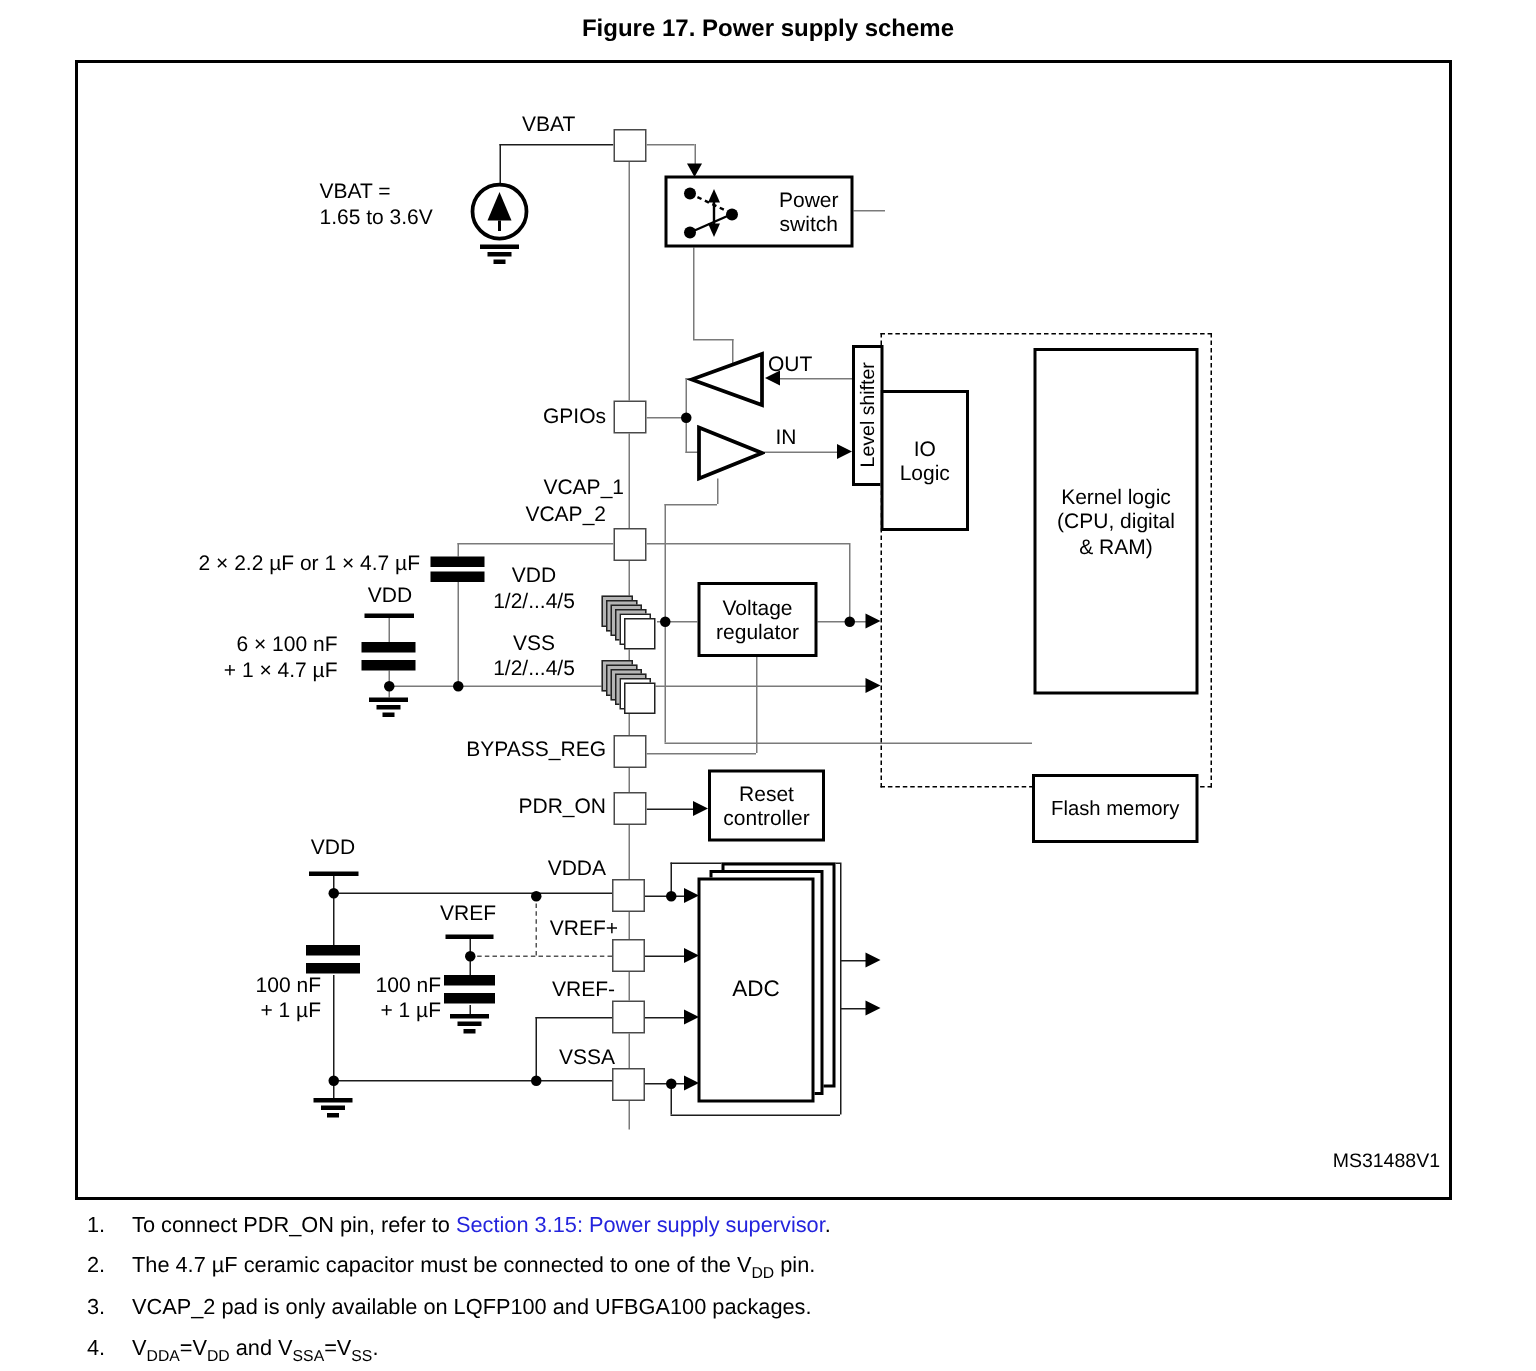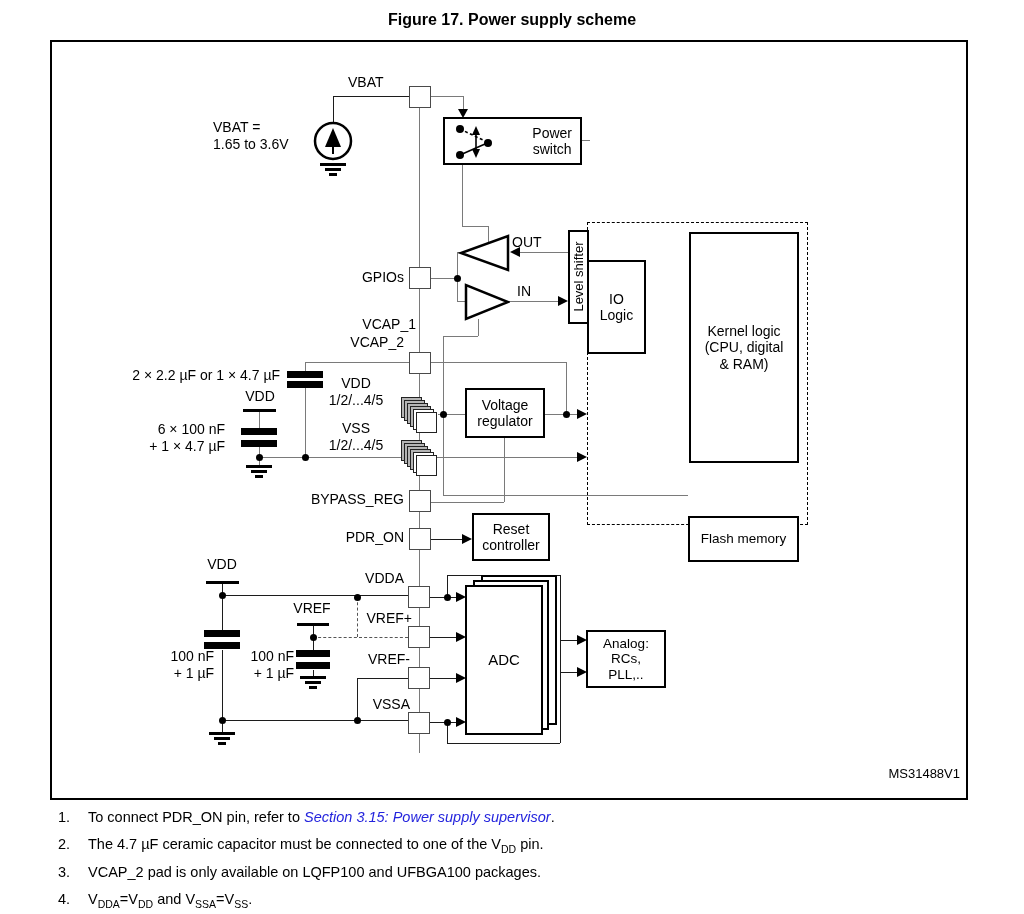--- a/index.html
+++ b/index.html
@@ -33,21 +33,21 @@
        text-align:center;white-space:pre-line;font-size:14px;line-height:1.16;}
   .vtext{transform:rotate(-90deg);white-space:nowrap;font-size:13px;}
   
   .lbl{position:absolute;font-size:14px;line-height:1.18;white-space:pre-line;}
   .rt{text-align:right;}.ct{text-align:center;}
   .wm{position:absolute;left:850px;top:766px;width:110px;text-align:right;font-size:13px;}
   
   .notes{position:absolute;left:50px;top:808px;width:930px;font-size:14.5px;}
   .note{display:flex;margin-bottom:8px;line-height:19px;}
   .note-num{width:30px;flex:0 0 30px;padding-left:8px;}
-  .seg-link{color:#2424dd;font-style:italic;}
+  .seg-link{color:#2424dd;}
   .seg-sub{font-size:10.5px;position:relative;top:3.5px;}
 </style>
 </head>
 <body>
 
 <div id="page">
 
   <div class="ttl">Figure 17. Power supply scheme</div>
   <div class="frame"></div>
 
@@ -187,21 +187,21 @@
   <div class="pin" style="left:409px;top:86px;"></div>
   <div class="pin" style="left:409px;top:267px;"></div>
   <div class="pin" style="left:409px;top:352px;"></div>
   <div class="pin" style="left:409px;top:490px;"></div>
   <div class="pin" style="left:409px;top:528px;"></div>
   <div class="pin" style="left:408px;top:586px;"></div>
   <div class="pin" style="left:408px;top:626px;"></div>
   <div class="pin" style="left:408px;top:667px;"></div>
   <div class="pin" style="left:408px;top:712px;"></div>
 
-  <div class="box" style="left:443px;top:117px;width:114px;height:44px;justify-content:flex-end;padding-right:8px;padding-left:13px;">
+  <div class="box" style="left:443px;top:117px;width:114px;height:44px;justify-content:flex-end;padding-right:8px;">
     <span>Power
 switch</span>
   </div>
   <svg style="position:absolute;left:445px;top:118px;" width="52" height="46" viewBox="0 0 52 46">
     <line x1="15" y1="11" x2="38" y2="22" stroke="#000" stroke-width="1.6" stroke-dasharray="3,2.5"></line>
     <line x1="15" y1="37" x2="40" y2="26" stroke="#000" stroke-width="1.6"></line>
     <line x1="31" y1="15" x2="31" y2="33" stroke="#000" stroke-width="1.6"></line>
     <polygon points="31,8 27,17 35,17" fill="#000"></polygon>
     <polygon points="31,40 27,31 35,31" fill="#000"></polygon>
     <circle cx="15" cy="11" r="4" fill="#000"></circle>
@@ -235,25 +235,20 @@
     <span>Reset
 controller</span>
   </div>
 
   <div class="box" style="left:481px;top:575px;width:72px;height:146px;"></div>
   <div class="box" style="left:473px;top:580px;width:72px;height:146px;"></div>
   <div class="box" style="left:465px;top:585px;width:74px;height:146px;font-size:15px;">
     <span>ADC</span>
   </div>
 
-  <div class="box" style="left:586px;top:630px;width:76px;height:54px;font-size:13.5px;">
-    <span>Analog:
-RCs,
-PLL,..</span>
-  </div>
 
   <svg style="position:absolute;left:458px;top:233px;" width="52" height="40" viewBox="0 0 52 40">
     <polygon points="50,3 50,37 3,20" fill="#fff" stroke="#000" stroke-width="2.5"></polygon>
   </svg>
   <svg style="position:absolute;left:464px;top:283px;" width="46" height="38" viewBox="0 0 46 38">
     <polygon points="2,2 2,36 44,19" fill="#fff" stroke="#000" stroke-width="2.5"></polygon>
   </svg>
 
   <div class="dot" style="left:454px;top:275px;"></div>
   <div class="dot" style="left:440px;top:411px;"></div>

